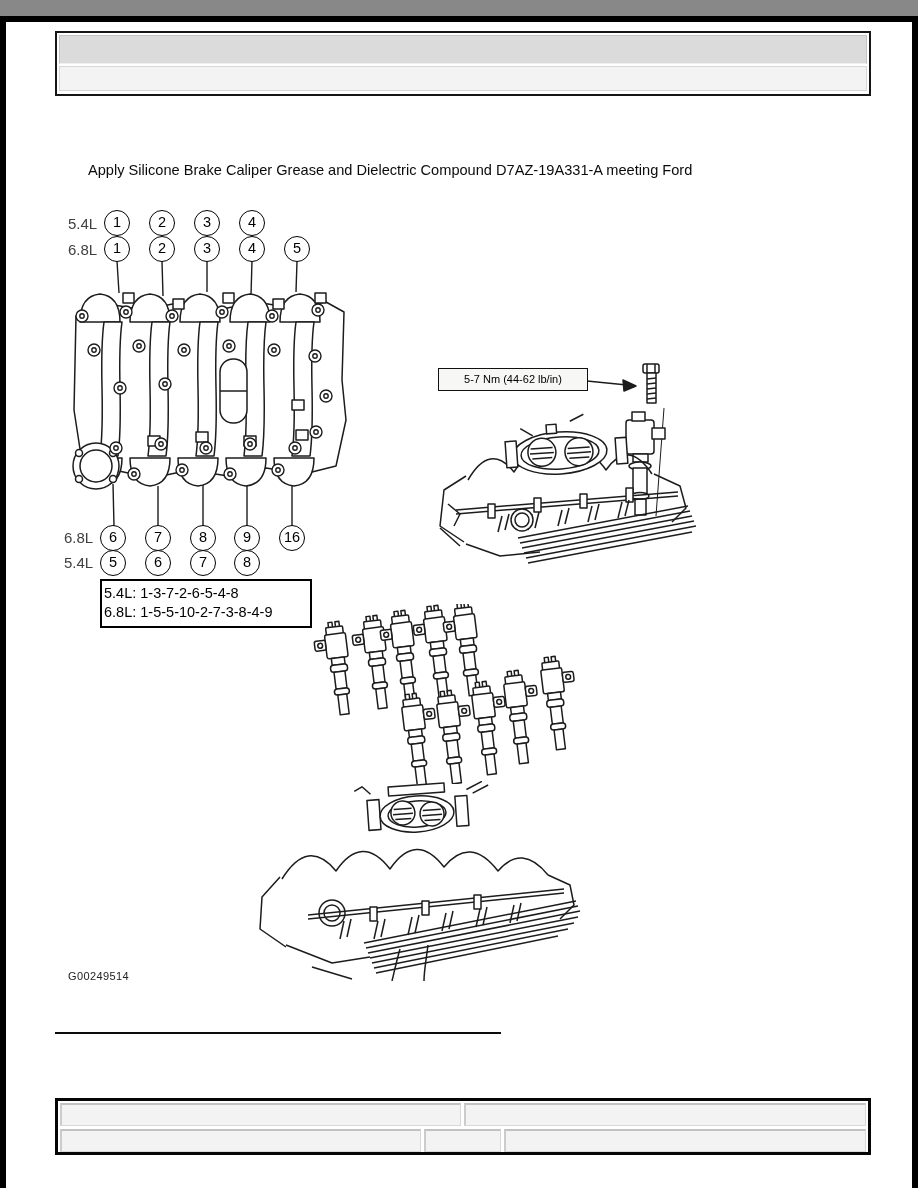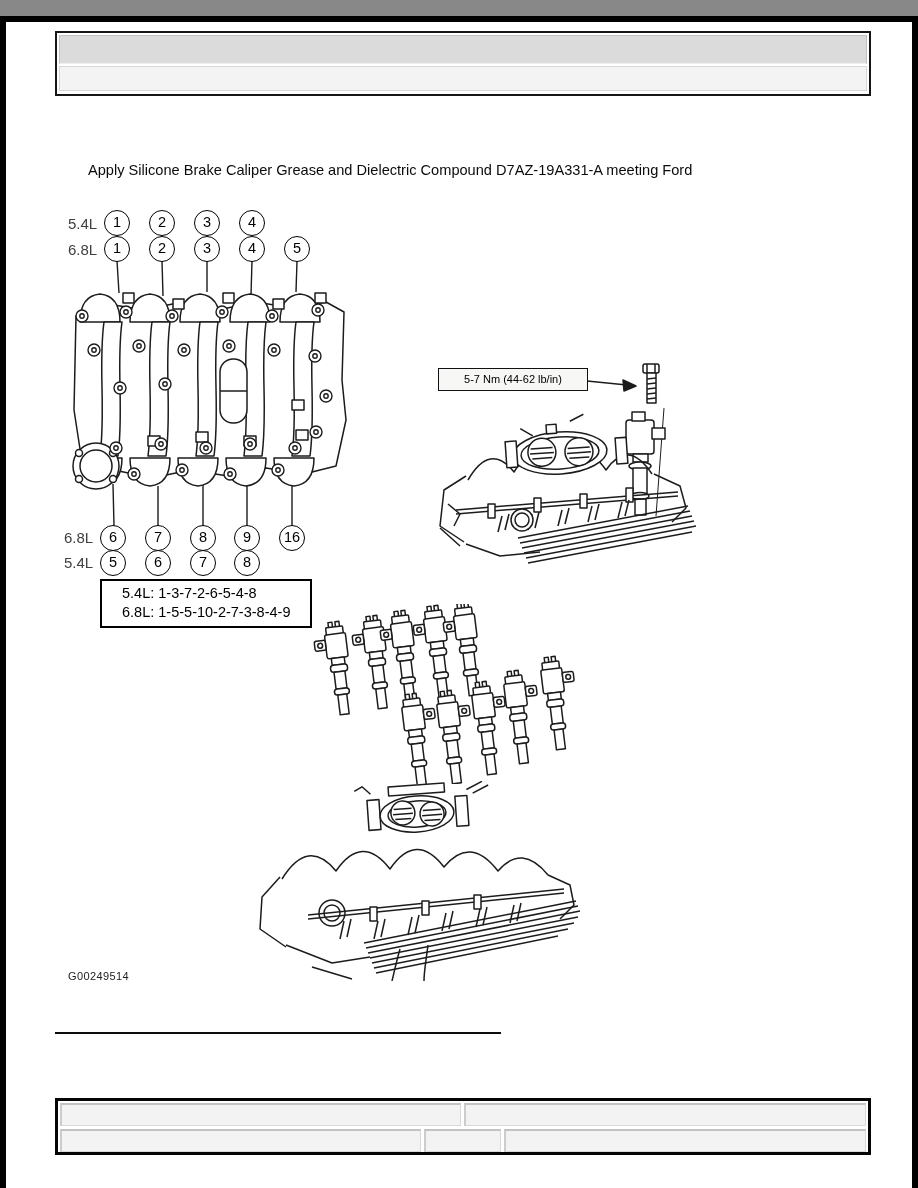--- a/index.html
+++ b/index.html
@@ -30,21 +30,21 @@
   .eng-label{position:absolute;font-size:15px;color:#404040;z-index:2;}
 
   .num-circle{
     position:absolute;width:26px;height:26px;box-sizing:border-box;
     border:1.6px solid #000;border-radius:50%;background:#fff;
     text-align:center;line-height:23.5px;font-size:14.5px;z-index:3;
   }
 
   .seq-box{
     position:absolute;left:100px;top:563px;width:212px;box-sizing:border-box;
-    border:2px solid #000;background:#fff;padding:3px 4px 4px 20px;
+    border:2px solid #000;background:#fff;padding:3px 4px 4px 2px;
     font-size:14.5px;line-height:19px;z-index:3;
   }
 
   .torque-box{
     position:absolute;left:438px;top:352px;width:150px;height:23px;box-sizing:border-box;
     border:1.5px solid #111;background:#f7f7f5;text-align:center;
     font-size:11px;line-height:20px;z-index:4;
   }
 
   svg.diagram{position:absolute;z-index:1;}

